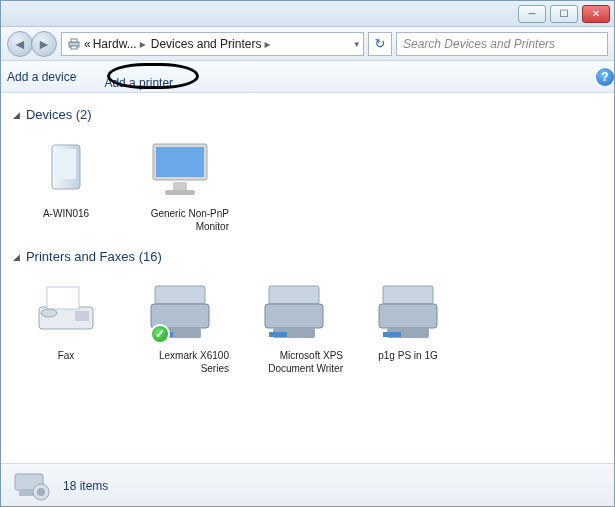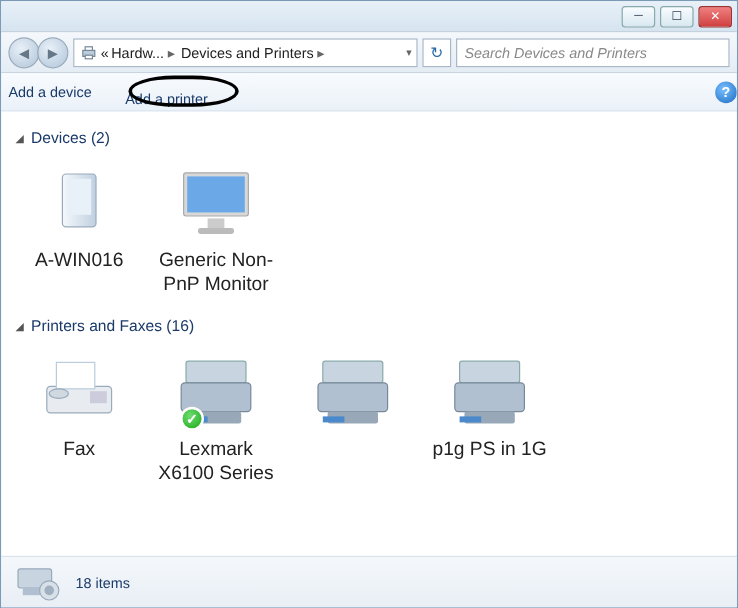--- a/index.html
+++ b/index.html
@@ -13,38 +13,38 @@
   
   .navbar { height: 34px; background: linear-gradient(#f4f8fc,#e4ecf4); display: flex; align-items: center; padding: 3px 6px; gap: 4px; border-bottom: 1px solid #c8d4e0; }
   .navbtns { display: flex; gap: 0; }
   .navcircle { width: 26px; height: 26px; border-radius: 50%; background: radial-gradient(circle at 40% 35%, #e8f0f8, #b0c4d8); border: 1px solid #9ab; display: flex; align-items: center; justify-content: center; color: #678; font-size: 14px; }
   .navcircle + .navcircle { margin-left: -2px; }
   .breadcrumb { flex: 1; height: 24px; background: #fff; border: 1px solid #a8b8c8; display: flex; align-items: center; padding: 0 4px; gap: 2px; font-size: 12px; color: #222; }
   .breadcrumb .sep { color: #666; padding: 0 3px; }
   .breadcrumb .drop { color: #666; font-size: 9px; padding-left: 2px; }
   .bcicon { width: 16px; height: 16px; display: inline-flex; align-items: center; justify-content: center; }
   .bc-item { display: flex; align-items: center; }
-  .searchbox { width: 228px; height: 24px; background: #fff; border: 1px solid #a8b8c8; display: flex; align-items: center; padding: 0 6px; color: #888; font-style: italic; }
+  .searchbox { width: 212px; height: 24px; background: #fff; border: 1px solid #a8b8c8; display: flex; align-items: center; padding: 0 6px; color: #888; font-style: italic; }
   .refreshbtn { width: 24px; height: 24px; border: 1px solid #a8b8c8; background: #fff; display: flex; align-items: center; justify-content: center; color: #2a6aa8; font-size: 13px; }
   
   
   .toolbar { height: 32px; background: linear-gradient(#f8fbfe,#eaf1f8); border-bottom: 1px solid #d0dce8; display: flex; align-items: center; padding: 0 0; gap: 16px; position: relative; }
   .toolbtn { color: #1a3a6a; font-size: 12px; cursor: pointer; padding: 4px 6px; }
   .toolbtn.highlighted { position: relative; margin-top: 12px; }
   .highlight-ring { position: absolute; border: 3px solid #000; border-radius: 50% / 60%; width: 92px; height: 26px; left: 106px; top: 2px; pointer-events: none; }
   .helpbtn { margin-left: auto; width: 18px; height: 18px; border-radius: 50%; background: radial-gradient(circle at 40% 35%, #7ac0ff, #1a6ac0); color: #fff; display: flex; align-items: center; justify-content: center; font-size: 12px; font-weight: bold; }
   
   
   .content { height: 370px; overflow-y: scroll; background: #fff; padding: 8px 4px 8px 12px; position: relative; }
   .group-header { display: flex; align-items: center; gap: 6px; font-size: 13px; color: #1a3a6a; margin: 6px 0 8px 0; }
   .group-header .tri { font-size: 9px; color: #555; }
   .items { display: flex; flex-wrap: wrap; gap: 8px; margin-bottom: 12px; }
   .item { width: 106px; display: flex; flex-direction: column; align-items: center; text-align: center; gap: 4px; padding: 4px; }
   .item-icon { width: 80px; height: 70px; display: flex; align-items: center; justify-content: center; position: relative; }
-  .item-label { font-size: 16px; color: #222; line-height: 1.25; word-wrap: break-word; }
+  .item-label { font-size: 10px; color: #222; line-height: 1.25; word-wrap: break-word; text-align: right; }
   .check-badge { position: absolute; bottom: 2px; left: 10px; width: 20px; height: 20px; background: radial-gradient(circle at 40% 35%, #6edc6e, #1aa81a); border: 2px solid #fff; border-radius: 50%; color: #fff; display: flex; align-items: center; justify-content: center; font-size: 12px; font-weight: bold; }
   
   
   .statusbar { height: 44px; background: linear-gradient(#f4f8fc,#e8eef4); border-top: 1px solid #d0dce8; display: flex; align-items: center; padding: 4px 10px; gap: 10px; }
   .status-icon { width: 42px; height: 36px; display: flex; align-items: center; justify-content: center; }
   .status-text { color: #1a3a6a; font-size: 12px; }
   
   
   .content::-webkit-scrollbar { width: 17px; }
   .content::-webkit-scrollbar-track { background: #f0f0f0; border-left: 1px solid #ddd; }
@@ -165,20 +165,21 @@
     </div>
     <div class="item">
       <div class="item-icon">
         <svg width="70" height="62" viewBox="0 0 70 62">
             <rect x="10" y="6" width="50" height="18" rx="2" fill="#c8d4e0" stroke="#8aa"></rect>
             <rect x="6" y="24" width="58" height="24" rx="3" fill="#b0c0d0" stroke="#789"></rect>
             <rect x="14" y="48" width="42" height="10" rx="2" fill="#98a8b8"></rect>
             <rect x="10" y="52" width="18" height="5" fill="#4a8acc"></rect>
           </svg>
       </div>
+      <div class="item-label">Microsoft XPS Document Writer</div>
     </div>
     <div class="item">
       <div class="item-icon">
         <svg width="70" height="62" viewBox="0 0 70 62">
             <rect x="10" y="6" width="50" height="18" rx="2" fill="#c8d4e0" stroke="#8aa"></rect>
             <rect x="6" y="24" width="58" height="24" rx="3" fill="#b0c0d0" stroke="#789"></rect>
             <rect x="14" y="48" width="42" height="10" rx="2" fill="#98a8b8"></rect>
             <rect x="10" y="52" width="18" height="5" fill="#4a8acc"></rect>
           </svg>
       </div>

